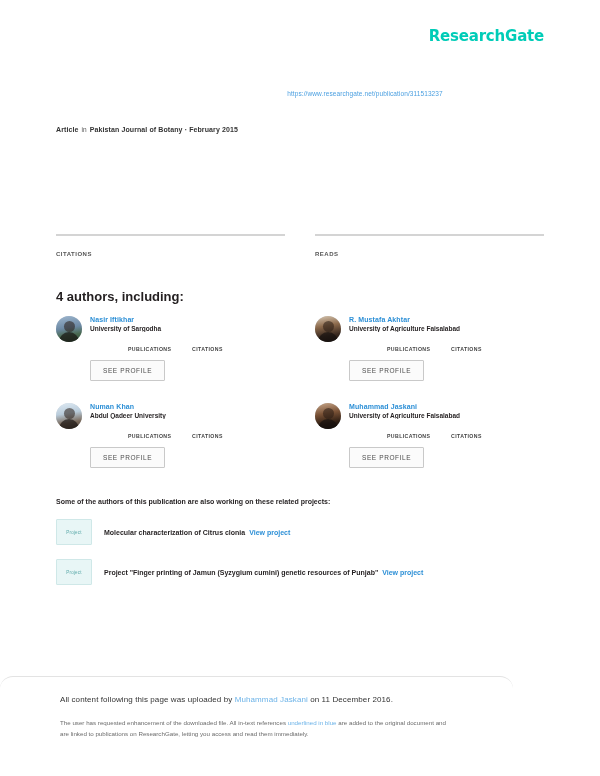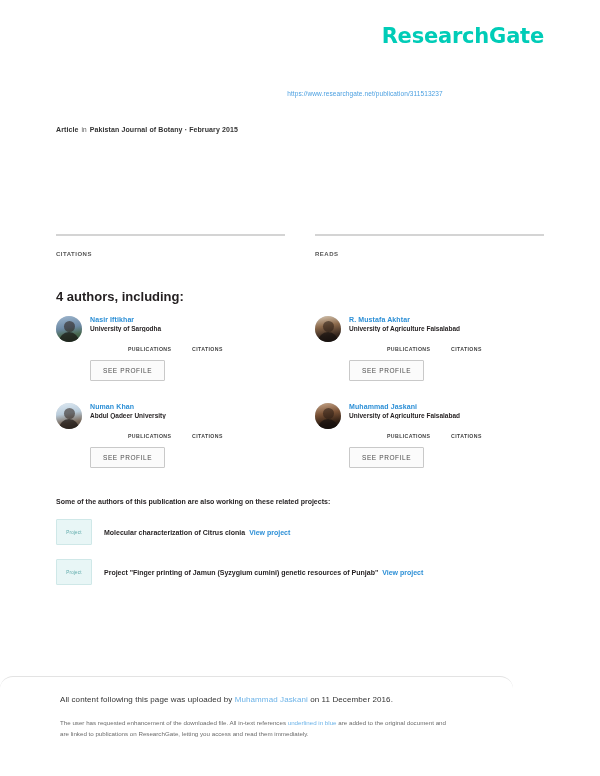--- a/index.html
+++ b/index.html
@@ -25,21 +25,21 @@
 
   
   .brand-row{
     height:72px;
     display:flex;
     align-items:center;
     justify-content:flex-end;
     padding-right:0px;
   }
   .brand{
-    font-size:21px;
+    font-size:15px;
     font-weight:bold;
     letter-spacing:-0.2px;
     color:#00ccb7;
     font-family:"DejaVu Sans", sans-serif;
   }
 
   
   .url-row{
     height:42px;
     display:flex;

